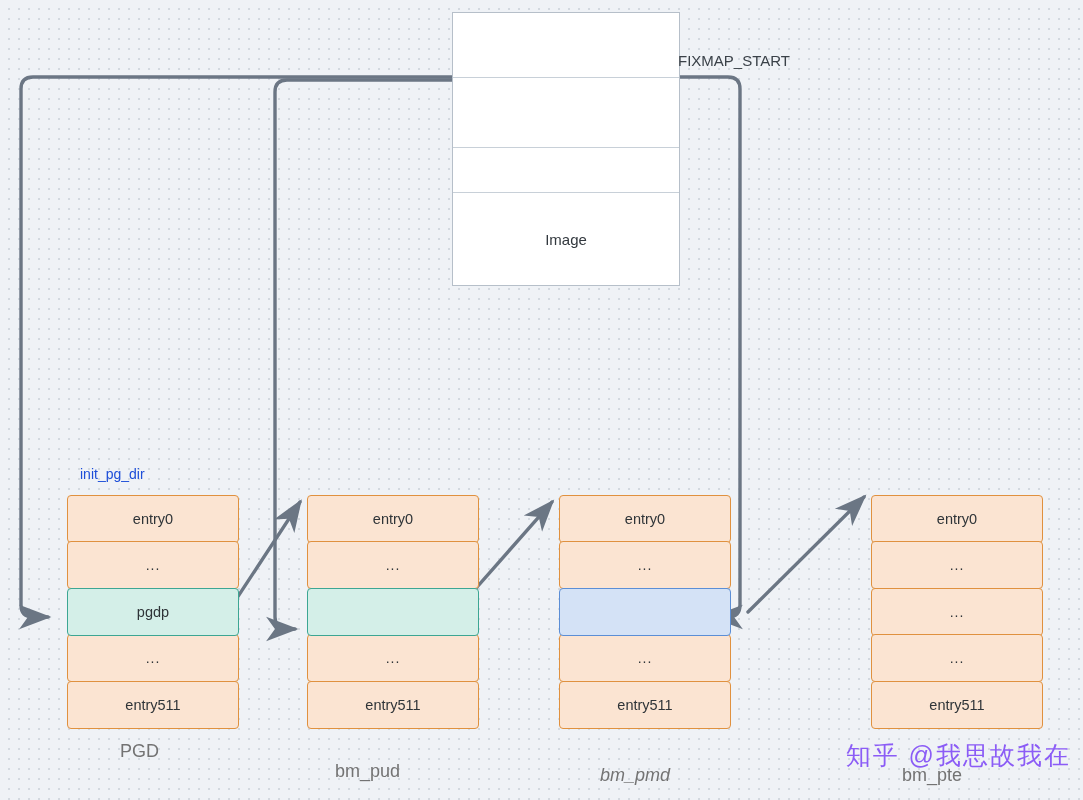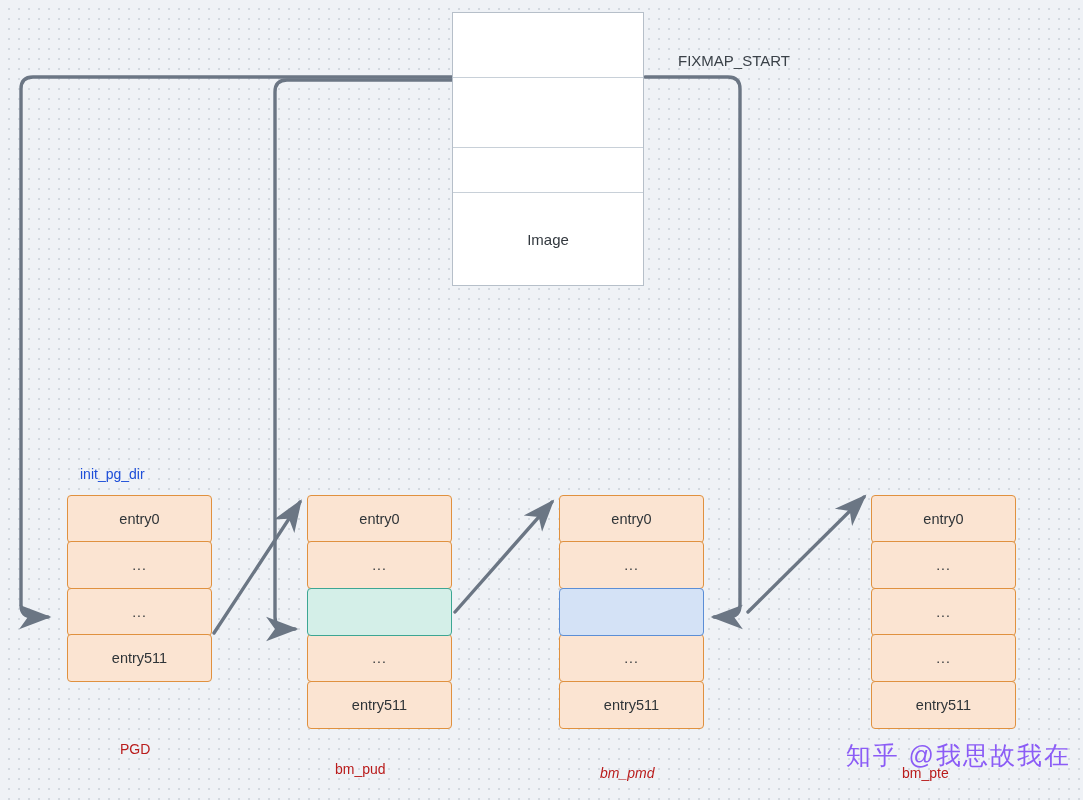--- a/index.html
+++ b/index.html
@@ -33,21 +33,21 @@
     width: 1083px;
     height: 800px;
     pointer-events: none;
   }
 
   
   .image-box {
     position: absolute;
     left: 452px;
     top: 12px;
-    width: 192px;
+    width: 228px;
     background: #ffffff;
     border: 1px solid #b6bfc9;
     box-sizing: border-box;
   }
   .image-seg {
     box-sizing: border-box;
     border-bottom: 1px solid #c8d0d8;
     display: flex;
     align-items: center;
     justify-content: center;
@@ -56,21 +56,21 @@
   }
   .image-seg:last-child { border-bottom: none; }
   .seg-h1 { height: 65px; }
   .seg-h2 { height: 70px; }
   .seg-h3 { height: 45px; }
   .seg-h4 { height: 92px; }
 
   
   .table {
     position: absolute;
-    width: 145px;
+    width: 172px;
   }
   .cell {
     box-sizing: border-box;
     height: 48px;
     display: flex;
     align-items: center;
     justify-content: center;
     font-size: 14.5px;
     color: #2f3438;
     background: #fbe4d2;
@@ -87,22 +87,22 @@
   }
   .cell.blue {
     background: #d4e2f6;
     border-color: #5b8ed6;
     z-index: 3;
   }
   .cell .dots { letter-spacing: 1px; font-size: 14px; }
 
   .table-caption {
     position: absolute;
-    font-size: 14px;
-    color: #b91c1c;
+    font-size: 18px;
+    color: #737373;
     white-space: nowrap;
     text-align: center;
   }
   .table-toplabel {
     position: absolute;
     font-size: 14px;
     color: #1d4ed8;
     white-space: nowrap;
   }
 
@@ -161,20 +161,23 @@
   <div class="edge-label" style="left:678px; top:52px;">FIXMAP_START</div>
 
   <div class="table-toplabel" style="left:80px; top:466px;">init_pg_dir</div>
   <div class="table" id="table-pgd" style="left:67px; top:495px;">
       <div class="cell">
         <span>entry0</span>
       </div>
       <div class="cell">
         <span class="dots">...</span>
       </div>
+      <div class="cell teal">
+        <span>pgdp</span>
+      </div>
       <div class="cell">
         <span class="dots">...</span>
       </div>
       <div class="cell">
         <span>entry511</span>
       </div>
     </div>
   <div class="table-caption" style="left:120px; top:741px;">PGD</div>
 
   <div class="table-toplabel" style="left:320px; top:466px;"></div>

